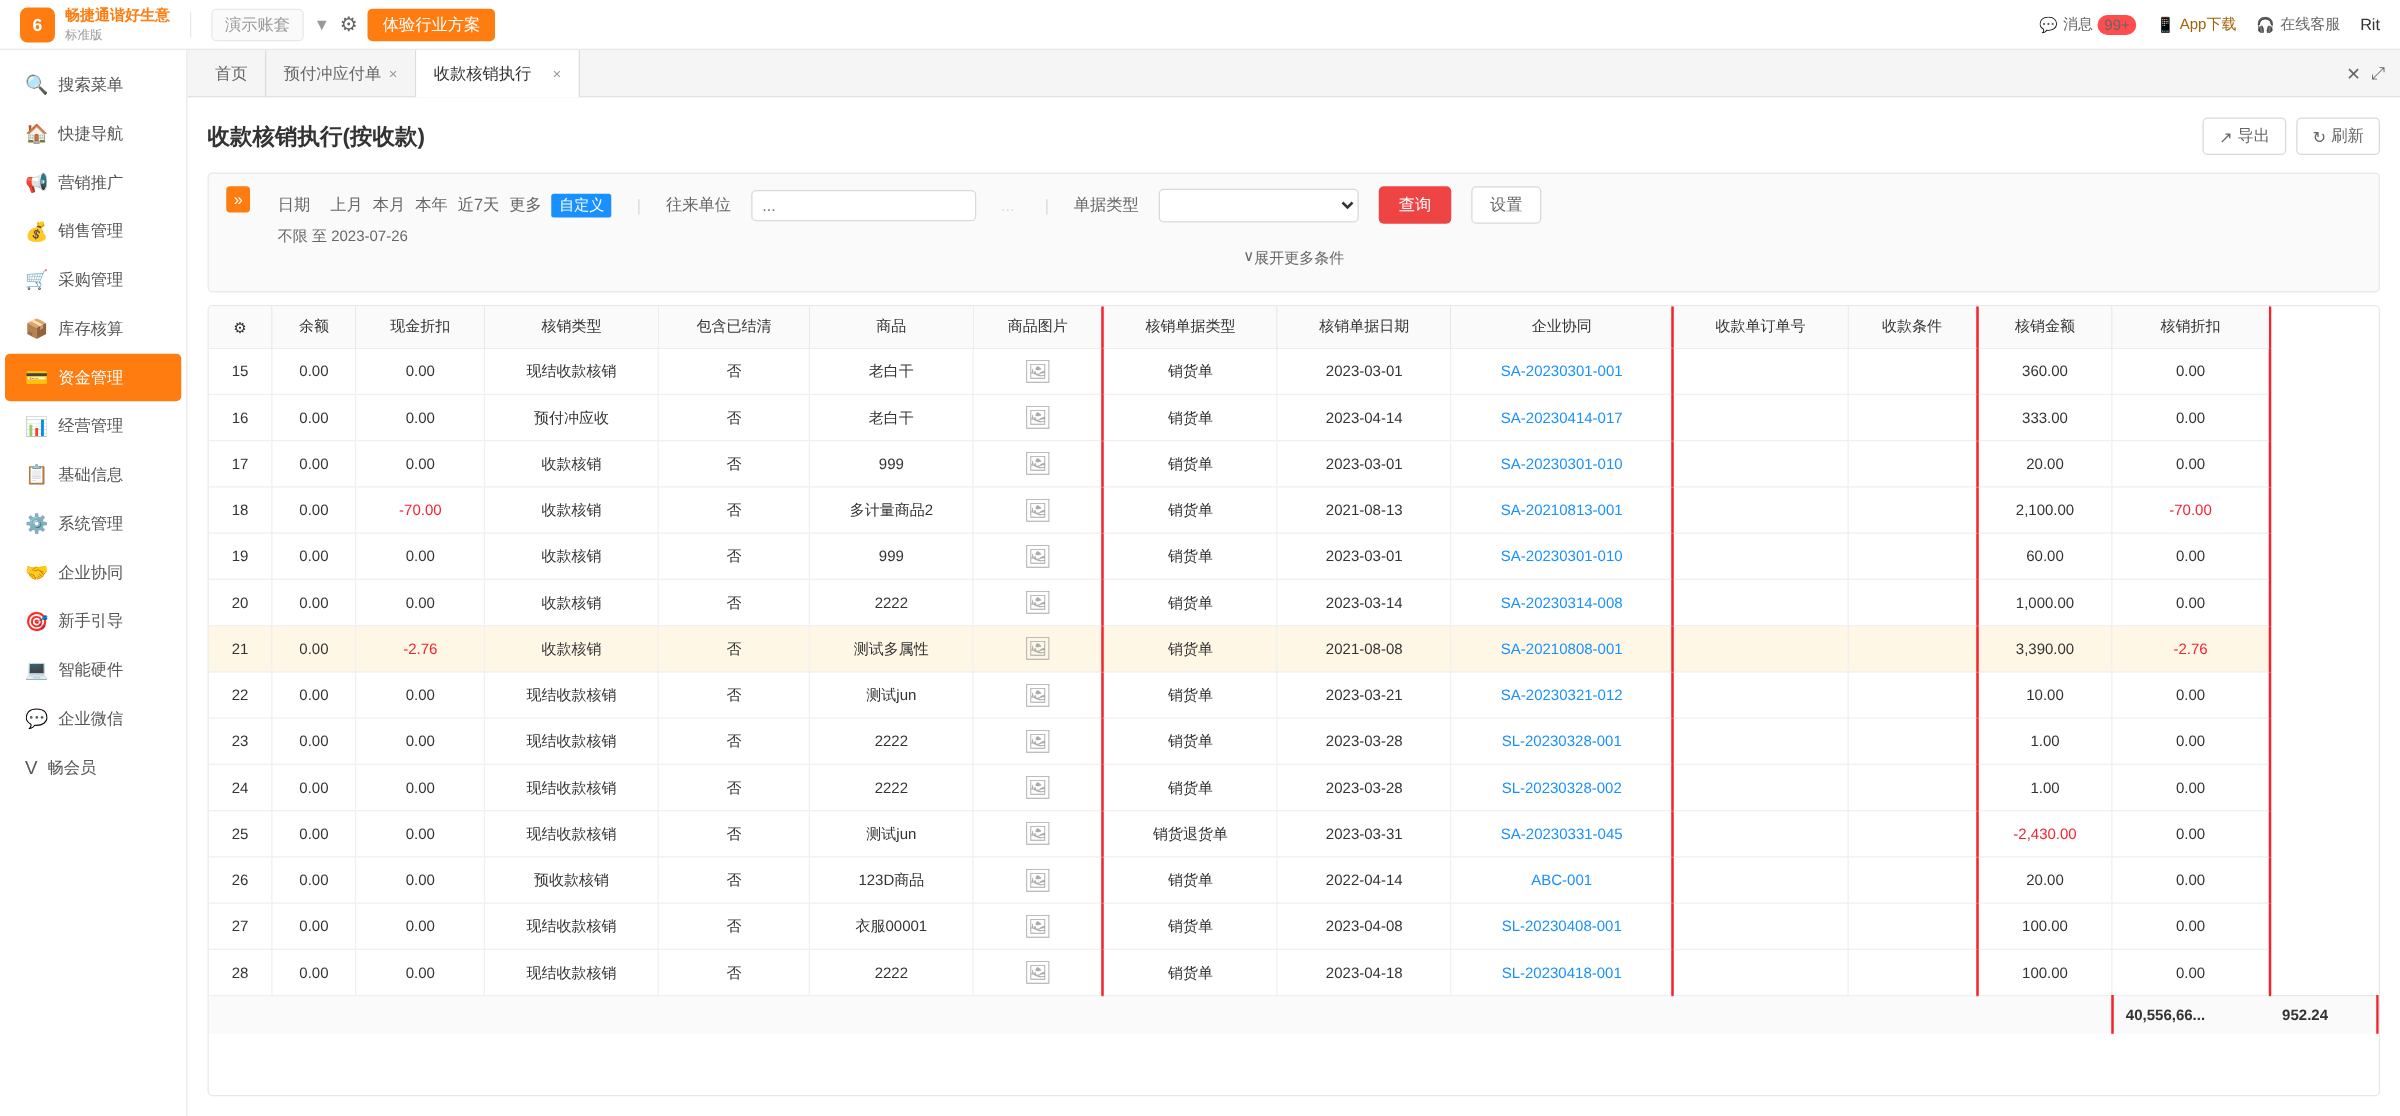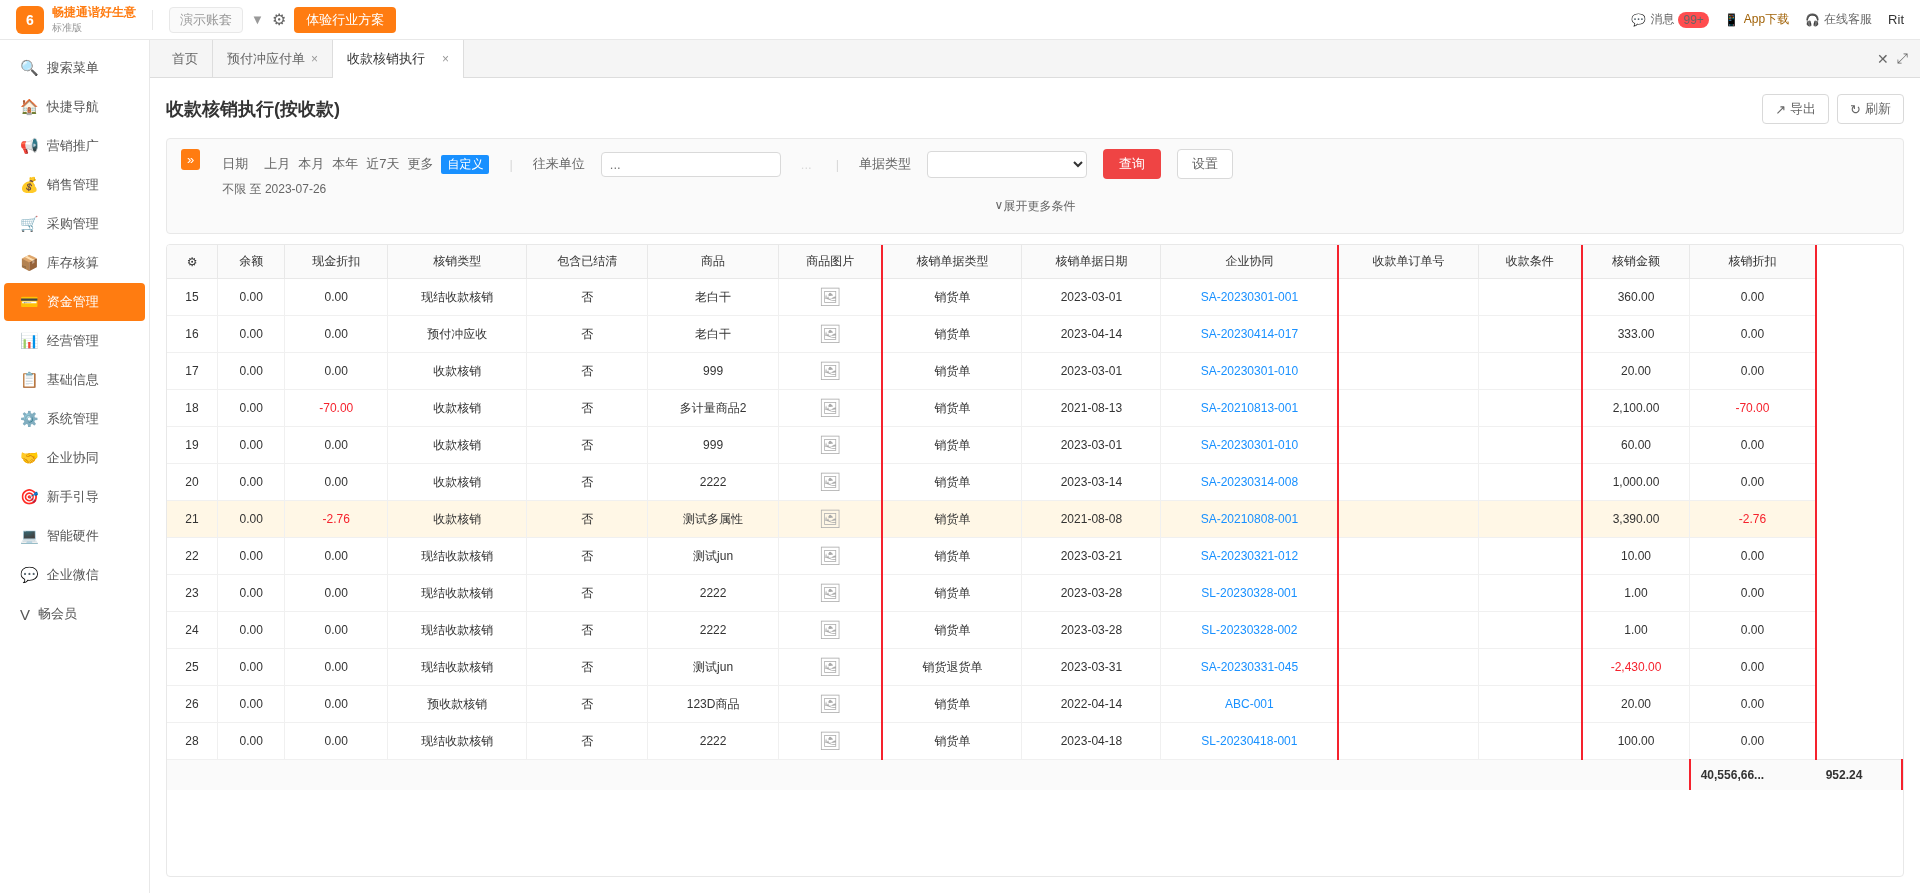--- a/index.html
+++ b/index.html
@@ -561,20 +561,36 @@
                 <td><span style="font-size:18px;color:#aaa;">🖼</span></td>
                 <td style="border-left: 2px solid rgb(245, 34, 45);">销货单</td>
                 <td>2022-04-14</td>
                 <td style="border-right: 2px solid rgb(245, 34, 45);"><a class="link-cell">ABC-001</a></td>
                 <td></td>
                 <td></td>
                 <td style="border-left: 2px solid rgb(245, 34, 45);">20.00</td>
                 <td style="border-right: 2px solid rgb(245, 34, 45);">0.00</td>
               </tr>
               <tr>
+                <td>27</td>
+                <td>0.00</td>
+                <td>0.00</td>
+                <td>现结收款核销</td>
+                <td>否</td>
+                <td>衣服00001</td>
+                <td><span style="font-size:18px;color:#aaa;">🖼</span></td>
+                <td style="border-left: 2px solid rgb(245, 34, 45);">销货单</td>
+                <td>2023-04-08</td>
+                <td style="border-right: 2px solid rgb(245, 34, 45);"><a class="link-cell">SL-20230408-001</a></td>
+                <td></td>
+                <td></td>
+                <td style="border-left: 2px solid rgb(245, 34, 45);">100.00</td>
+                <td style="border-right: 2px solid rgb(245, 34, 45);">0.00</td>
+              </tr>
+              <tr>
                 <td>28</td>
                 <td>0.00</td>
                 <td>0.00</td>
                 <td>现结收款核销</td>
                 <td>否</td>
                 <td>2222</td>
                 <td><span style="font-size:18px;color:#aaa;">🖼</span></td>
                 <td style="border-left: 2px solid rgb(245, 34, 45);">销货单</td>
                 <td>2023-04-18</td>
                 <td style="border-right: 2px solid rgb(245, 34, 45);"><a class="link-cell">SL-20230418-001</a></td>

